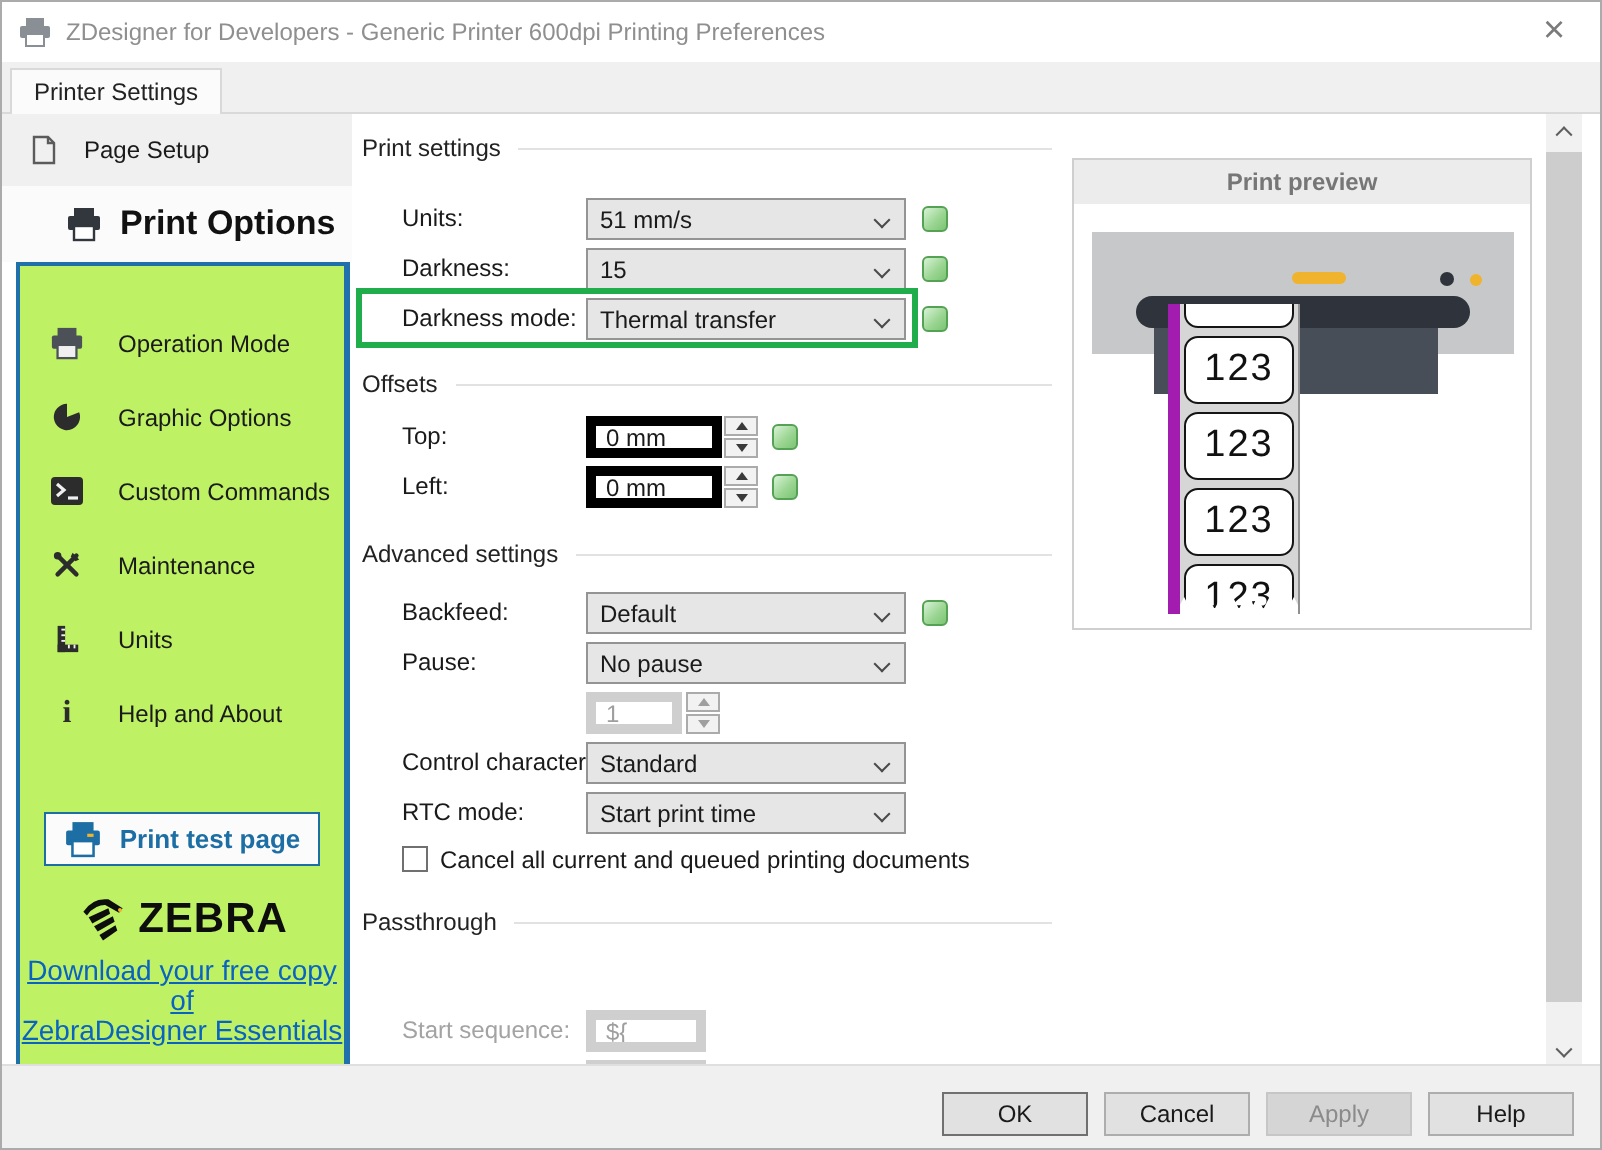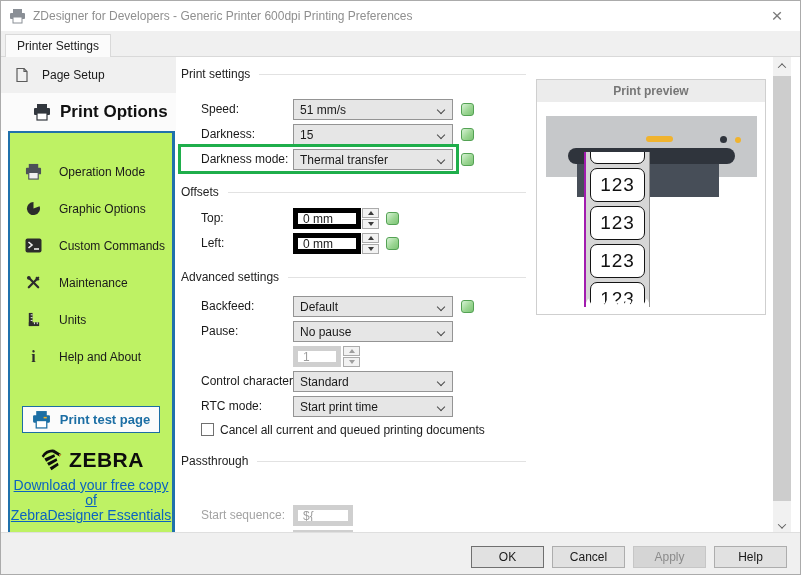--- a/index.html
+++ b/index.html
@@ -96,21 +96,21 @@
   .pv-hdr{ height:22px; background:#ececec; display:flex; align-items:center; justify-content:center;
     font-weight:bold; color:#767676; font-size:12px; }
   .pv-body{ position:relative; height:212px; overflow:hidden; }
   .pr-case{ position:absolute; left:9px; top:14px; width:211px; height:61px; background:#c6c8ca; }
   .pr-base{ position:absolute; left:40px; top:56px; width:142px; height:39px; background:#474e58; z-index:1; }
   .pr-slot{ position:absolute; left:31px; top:46px; width:167px; height:16px; border-radius:8px; background:#2f343c; z-index:2; }
   .pr-bar{ position:absolute; left:109px; top:34px; width:27px; height:6px; border-radius:3px; background:#f0b32e; }
   .pr-led-dark{ position:absolute; left:183px; top:34px; width:7px; height:7px; border-radius:50%; background:#2f343c; }
   .pr-led-yellow{ position:absolute; left:198px; top:35px; width:6px; height:6px; border-radius:50%; background:#f0b32e; }
   .strip{ position:absolute; left:47px; top:50px; width:66px; height:155px; background:#d6d6d6;
-    border-left:2px solid #a21caf; border-right:1px solid #909090; overflow:hidden; z-index:3; }
+    border-left:6px solid #a21caf; border-right:1px solid #909090; overflow:hidden; z-index:3; }
   .lbl{ width:55px; height:34px; margin:4px auto 0 auto; background:#fff; border:1.5px solid #141414;
     border-radius:7px; display:flex; align-items:center; justify-content:center;
     font-size:19px; letter-spacing:1px; color:#111; }
   .lbl.partial{ margin-top:-20px; height:32px; }
   .tear{ position:absolute; left:-1px; right:-1px; bottom:0; height:10px; background:#fff; z-index:4;
     clip-path:polygon(0 75%,5% 15%,10% 75%,15% 15%,20% 75%,25% 15%,30% 75%,35% 15%,40% 75%,45% 15%,50% 75%,55% 15%,60% 75%,65% 15%,70% 75%,75% 15%,80% 75%,85% 15%,90% 75%,95% 15%,100% 75%,100% 100%,0 100%); }
 
   
   .vscroll{ position:absolute; left:772px; top:0; width:18px; height:477px; background:#f1f1f1; }
   .sb-btn{ position:absolute; left:0; width:18px; height:17px; background:#f1f1f1; display:flex;
@@ -289,21 +289,21 @@
     </div>
 
     <div class="content">
 
       <div class="sec-hdr" style="top:10px;">
         <span>Print settings</span>
           <span class="rule"></span>
       </div>
 
       <div class="row" style="top:42px;left:0;right:0;">
-        <span class="rlabel">Speed:</span>
+        <span class="rlabel">Units:</span>
         <div class="sel">
             <span>51 mm/s</span>
             <span class="chev"></span>
           </div>
         <span class="gind" style="left:285px;"></span>
       </div>
 
       <div class="row" style="top:67px;left:0;right:0;">
         <span class="rlabel">Darkness:</span>
         <div class="sel">

